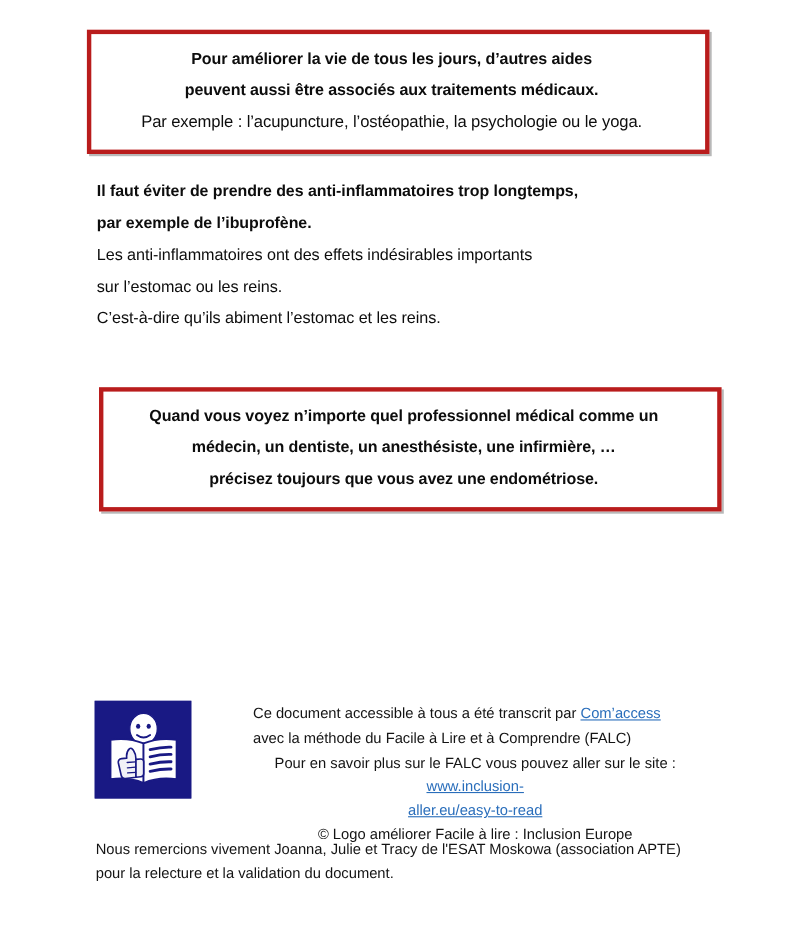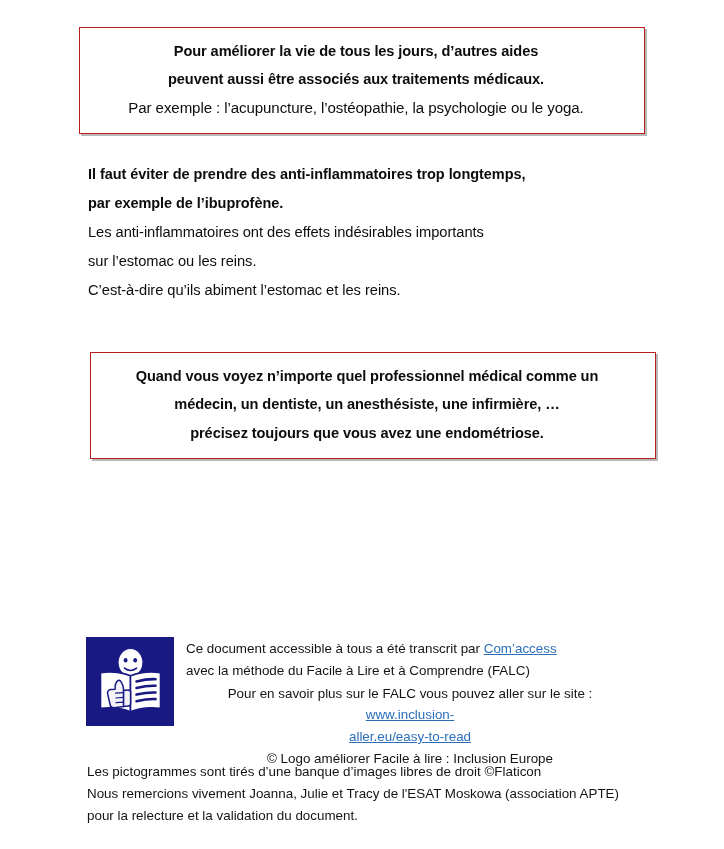--- a/index.html
+++ b/index.html
@@ -20,21 +20,21 @@
     position: absolute;
     inset: 0;
   }
 
   
   .callout {
     position: absolute;
     left: 79px;
     width: 566px;
     box-sizing: border-box;
-    border: 1px solid #b91c1c;
+    border: 4px solid #b91c1c;
     box-shadow: 2px 2px 0 0 #b8b8b8;
     background: #ffffff;
     text-align: center;
     padding: 9px 22px 11px 10px;
   }
   .callout .line {
     font-size: 14.6px;
     font-weight: bold;
     line-height: 28.4px;
     letter-spacing: -0.1px;
@@ -83,20 +83,21 @@
   }
   .falc-credit {
     margin-left: 12px;
     padding-top: 1px;
     width: 448px;
   }
   .falc-credit .line {
     font-size: 13.4px;
     line-height: 22.4px;
     color: #141414;
+    margin-left: 44px;
   }
   .falc-credit .line.tight { line-height: 21.6px; text-align: center; }
 
   a.doclink {
     color: #2a6ebb;
     text-decoration: underline;
     cursor: pointer;
   }
 
   
@@ -181,18 +182,17 @@
         <span>Pour en savoir plus sur le FALC vous pouvez aller sur le site : </span><a class="doclink" href="#">www.inclusion-</a>
       </div>
       <div class="line tight">
         <a class="doclink" href="#">aller.eu/easy-to-read</a>
       </div>
       <div class="line tight">© Logo améliorer Facile à lire : Inclusion Europe</div>
     </div>
   </section>
 
   <section id="credits-block">
-    <div class="line">Les pictogrammes sont tirés d’une banque d’images libres de droit ©Flaticon</div>
     <div class="line">Nous remercions vivement Joanna, Julie et Tracy de l'ESAT Moskowa (association APTE)</div>
     <div class="line">pour la relecture et la validation du document.</div>
   </section>
 
 </div>
 
 </body></html>

